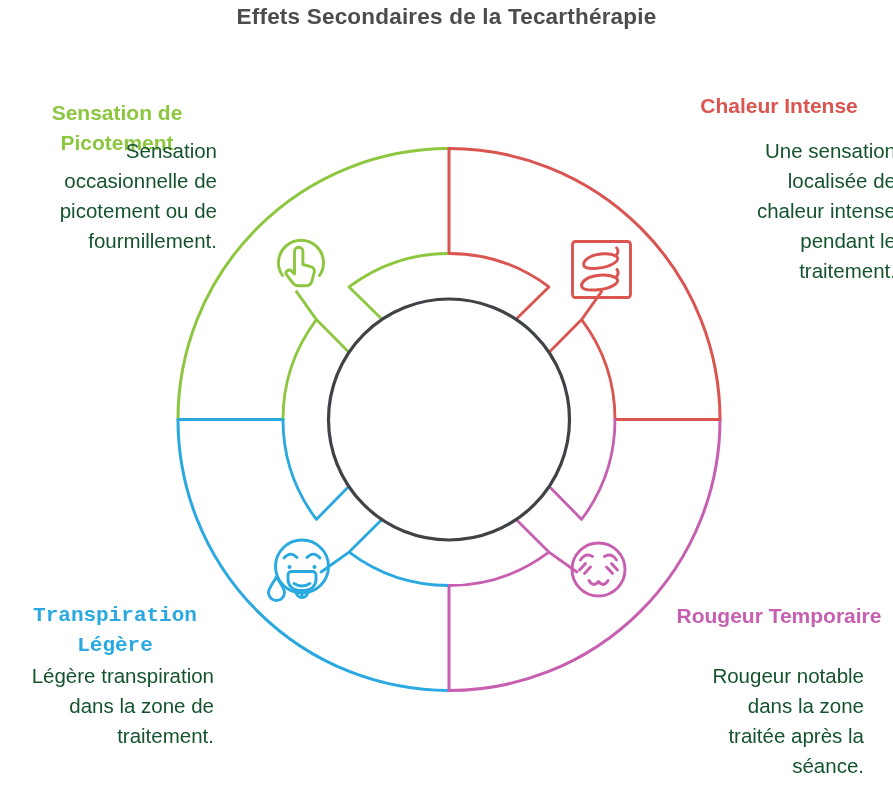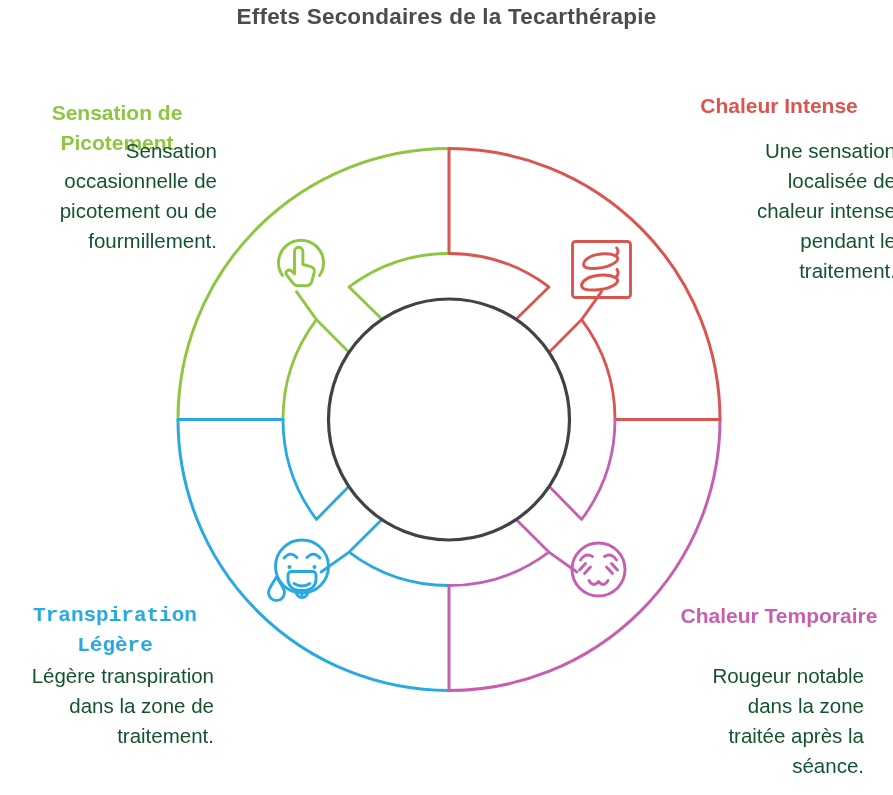--- a/index.html
+++ b/index.html
@@ -122,16 +122,16 @@
 
   <div class="section-heading h-tl" style="color: rgb(141, 198, 63);">Sensation de Picotement</div>
   <div class="section-body b-tl">Sensation occasionnelle de picotement ou de fourmillement.</div>
 
   <div class="section-heading h-tr" style="color: rgb(218, 84, 80);">Chaleur Intense</div>
   <div class="section-body b-tr">Une sensation localisée de chaleur intense pendant le traitement.</div>
 
   <div class="section-heading h-bl" style="color: rgb(41, 169, 224);">Transpiration Légère</div>
   <div class="section-body b-bl">Légère transpiration dans la zone de traitement.</div>
 
-  <div class="section-heading h-br" style="color: rgb(199, 95, 176);">Chaleur Temporaire</div>
+  <div class="section-heading h-br" style="color: rgb(199, 95, 176);">Rougeur Temporaire</div>
   <div class="section-body b-br">Rougeur notable dans la zone traitée après la séance.</div>
 
 </div>
 
 </body></html>

